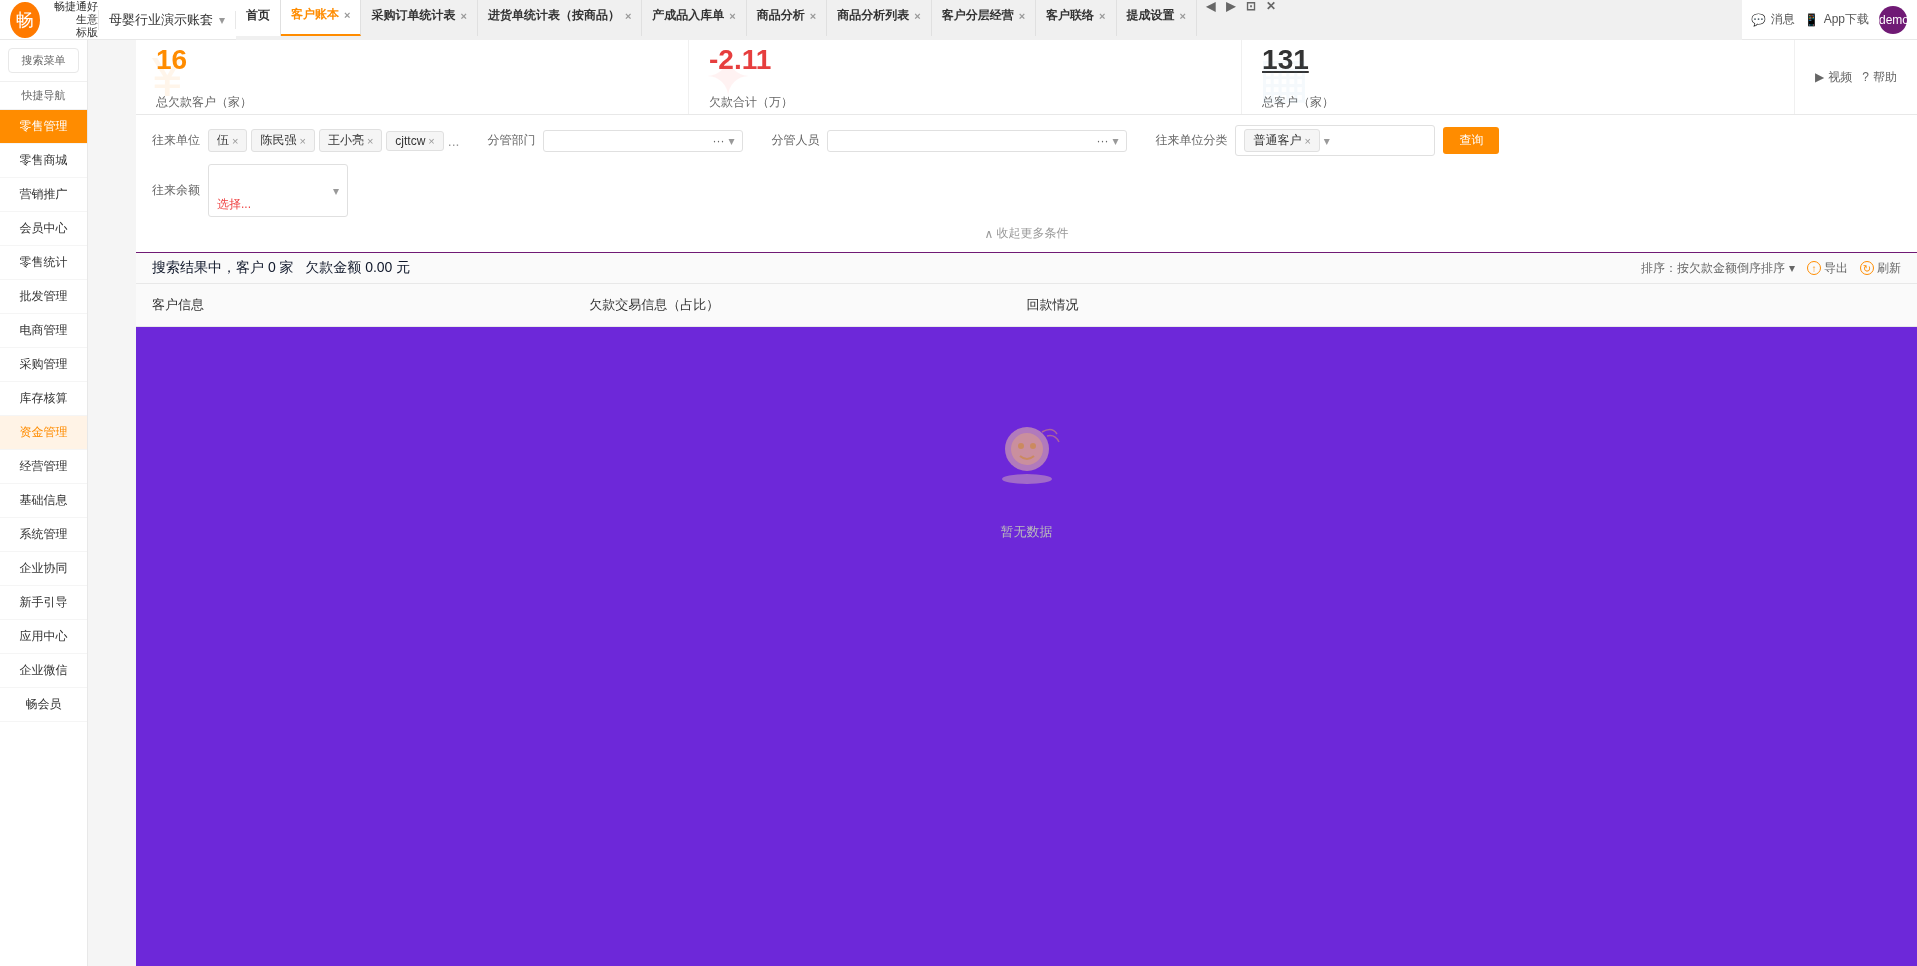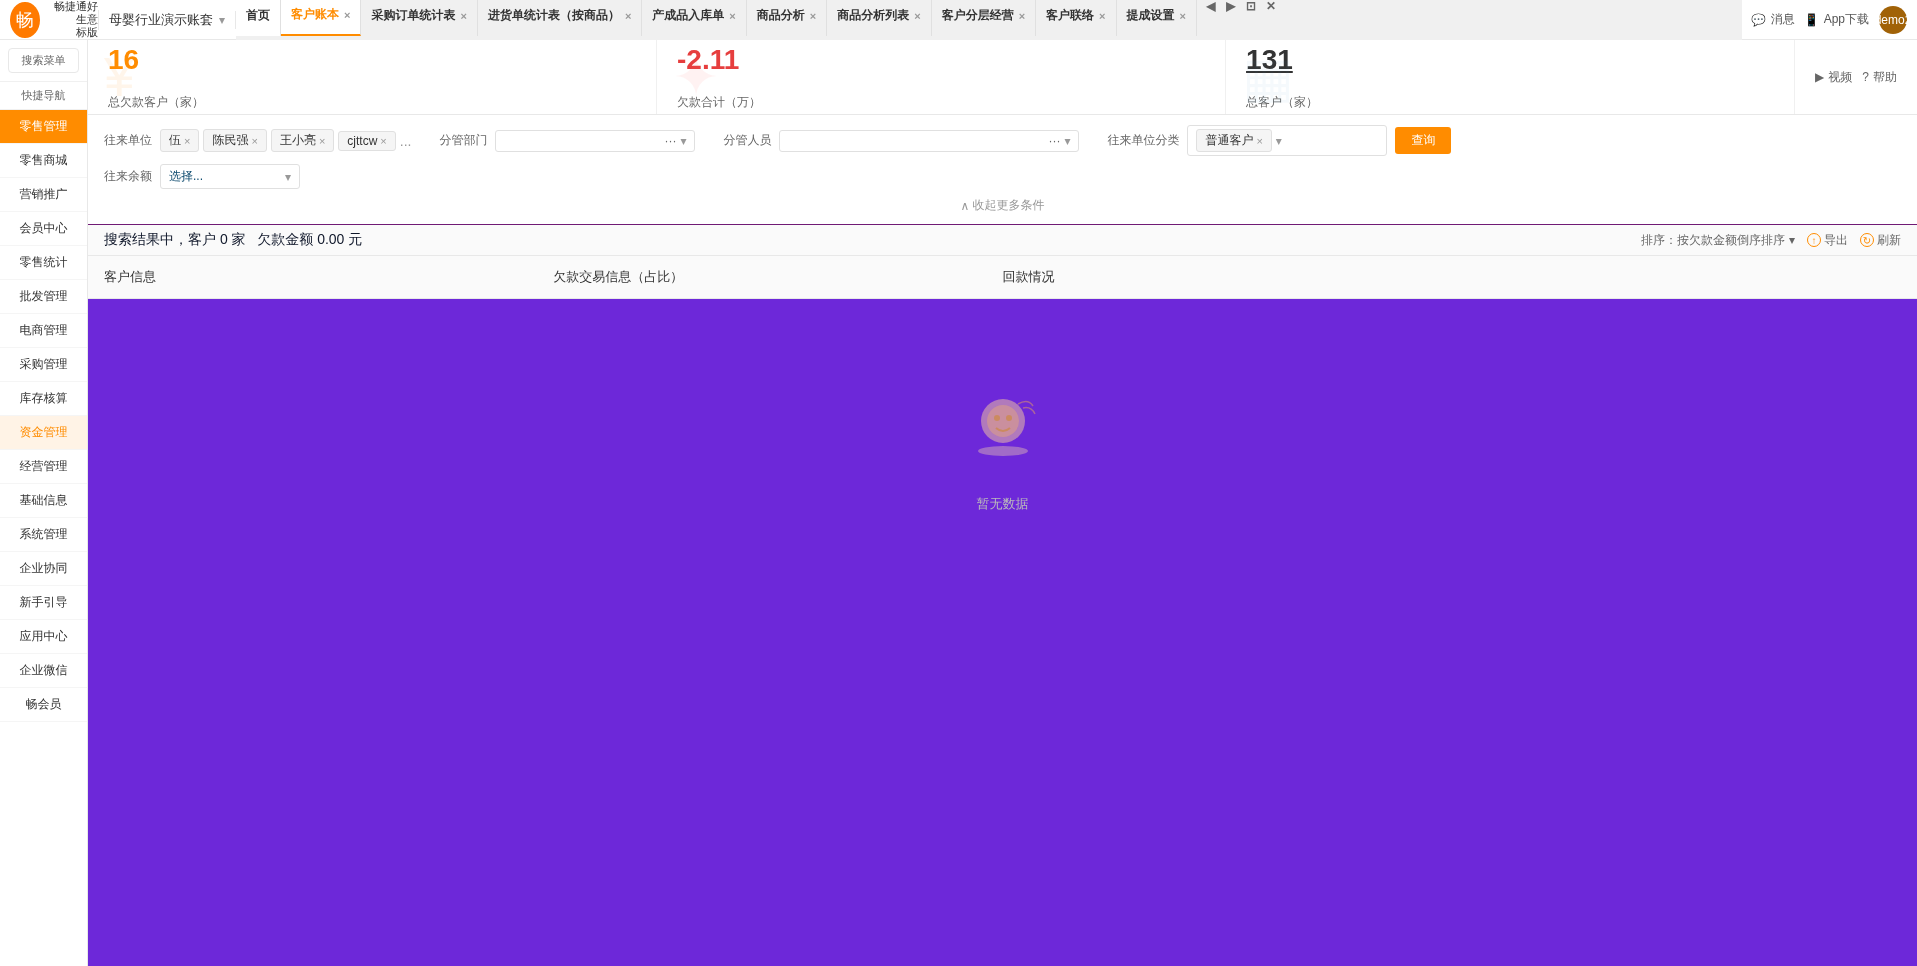--- a/index.html
+++ b/index.html
@@ -16,24 +16,24 @@
     .logo-text { font-size: 11px; color: #333; margin-left: 4px; line-height: 1.2; text-align: right; }
     .top-nav-tabs { display: flex; align-items: flex-start; flex: 1; overflow: hidden; background: #f0f0f0; height: 48px; font-weight: bold; }
     .nav-tab { display: flex; align-items: center; padding: 0 10px; height: 40px; font-size: 12px; cursor: pointer; white-space: nowrap; border-right: 1px solid #e0e0e0; color: #333; flex-shrink: 0; }
     .nav-tab:first-child { background: #fff; color: #333; }
     .nav-tab.active { background: #fff; border-bottom: 2px solid #ff8c00; color: #ff8c00; }
     .nav-tab .close-x { margin-left: 5px; color: #999; font-size: 11px; }
     .tab-arrows { display: flex; align-items: center; margin-left: 4px; }
     .tab-arrow { width: 20px; height: 20px; display: flex; align-items: center; justify-content: center; cursor: pointer; font-size: 12px; color: #666; }
     .top-right { display: flex; align-items: center; gap: 10px; margin-left: 10px; flex-shrink: 0; }
     .top-right-item { display: flex; align-items: center; gap: 4px; font-size: 12px; color: #555; cursor: pointer; }
-    .avatar { width: 28px; height: 28px; border-radius: 50%; background: #a16207; display: flex; align-items: center; justify-content: center; color: #fff; font-size: 12px; }
-
-    
-    .main-layout { display: flex; flex: 1; overflow: hidden; }
+    .avatar { width: 28px; height: 28px; border-radius: 50%; background: #701a75; display: flex; align-items: center; justify-content: flex-start; color: #fff; font-size: 12px; }
+
+    
+    .main-layout { display: flex; flex: 1; overflow: hidden; gap: 48px; }
 
     
     .sidebar { width: 88px; background: #fff; flex-shrink: 0; display: flex; flex-direction: column; border-right: 1px solid #e8e8e8; overflow-y: auto; }
     .sidebar-search { padding: 8px; border-bottom: 1px solid #f0f0f0; }
     .sidebar-search-btn { width: 100%; background: none; border: 1px solid #e8e8e8; border-radius: 4px; padding: 4px; font-size: 11px; color: #666; cursor: pointer; text-align: center; }
     .sidebar-quick-nav { padding: 6px 8px; border-bottom: 1px solid #f0f0f0; font-size: 11px; color: #666; cursor: pointer; text-align: center; }
     .sidebar-item { padding: 8px 4px; text-align: center; font-size: 12px; color: #333; cursor: pointer; border-bottom: 1px solid #f5f5f5; }
     .sidebar-item.active { background: #ff8c00; color: #fff; }
     .sidebar-item.active-parent { background: #fff3e6; color: #ff8c00; }
 
@@ -274,21 +274,21 @@
             <span>普通客户</span>
             <span class="tag-close">×</span>
           </div>
           <span class="arrow">▾</span>
         </div>
         <button class="filter-btn-query">查询</button>
       </div>
       <div class="filter-row">
         <span class="filter-label">往来余额</span>
         <div class="filter-select" style="min-width:140px;">
-          <span style="flex:1;color:#0c4a6e;">选择...</span>
+          <span style="flex:1;color:#ef4444;margin-top:28px;">选择...</span>
           <span class="arrow">▾</span>
         </div>
       </div>
       <div class="collapse-bar">
         <div class="collapse-btn">
           <span>∧</span>
           <span>收起更多条件</span>
         </div>
       </div>
     </div>

